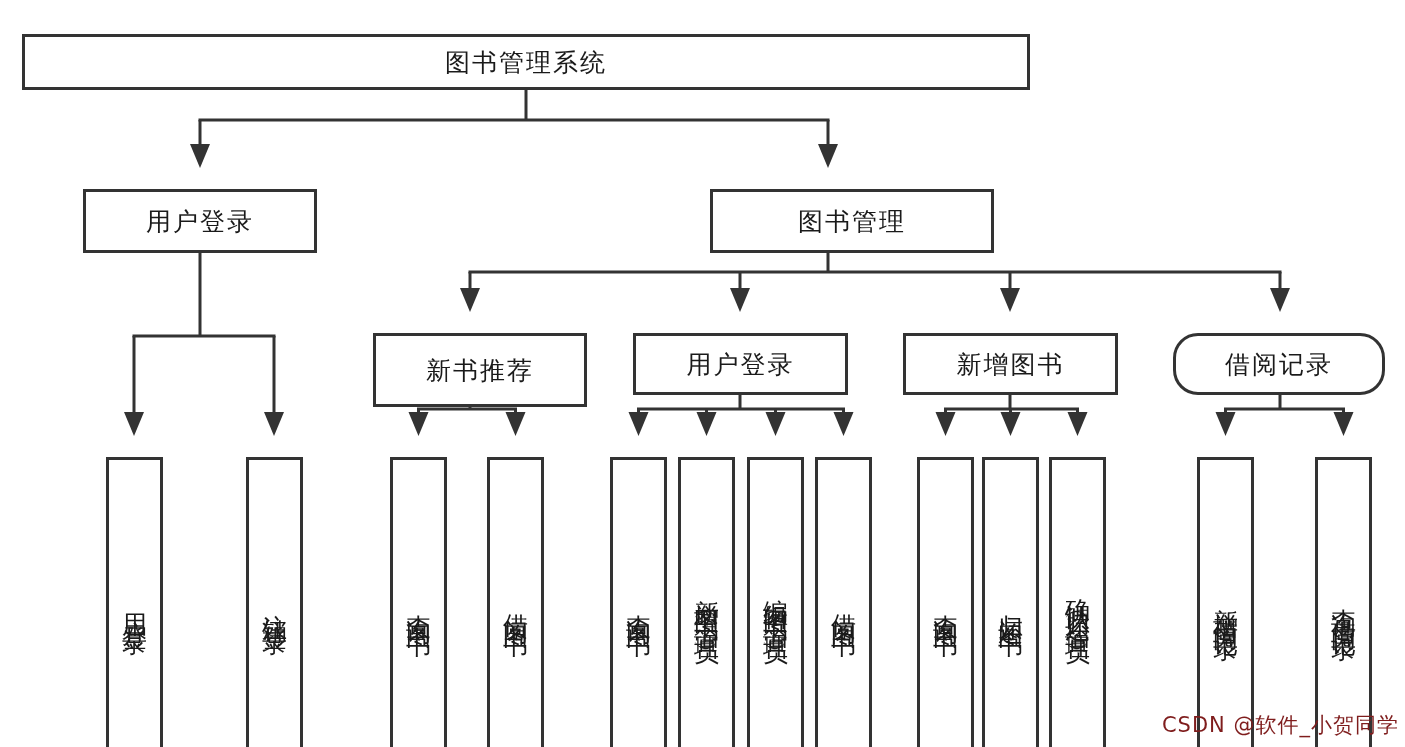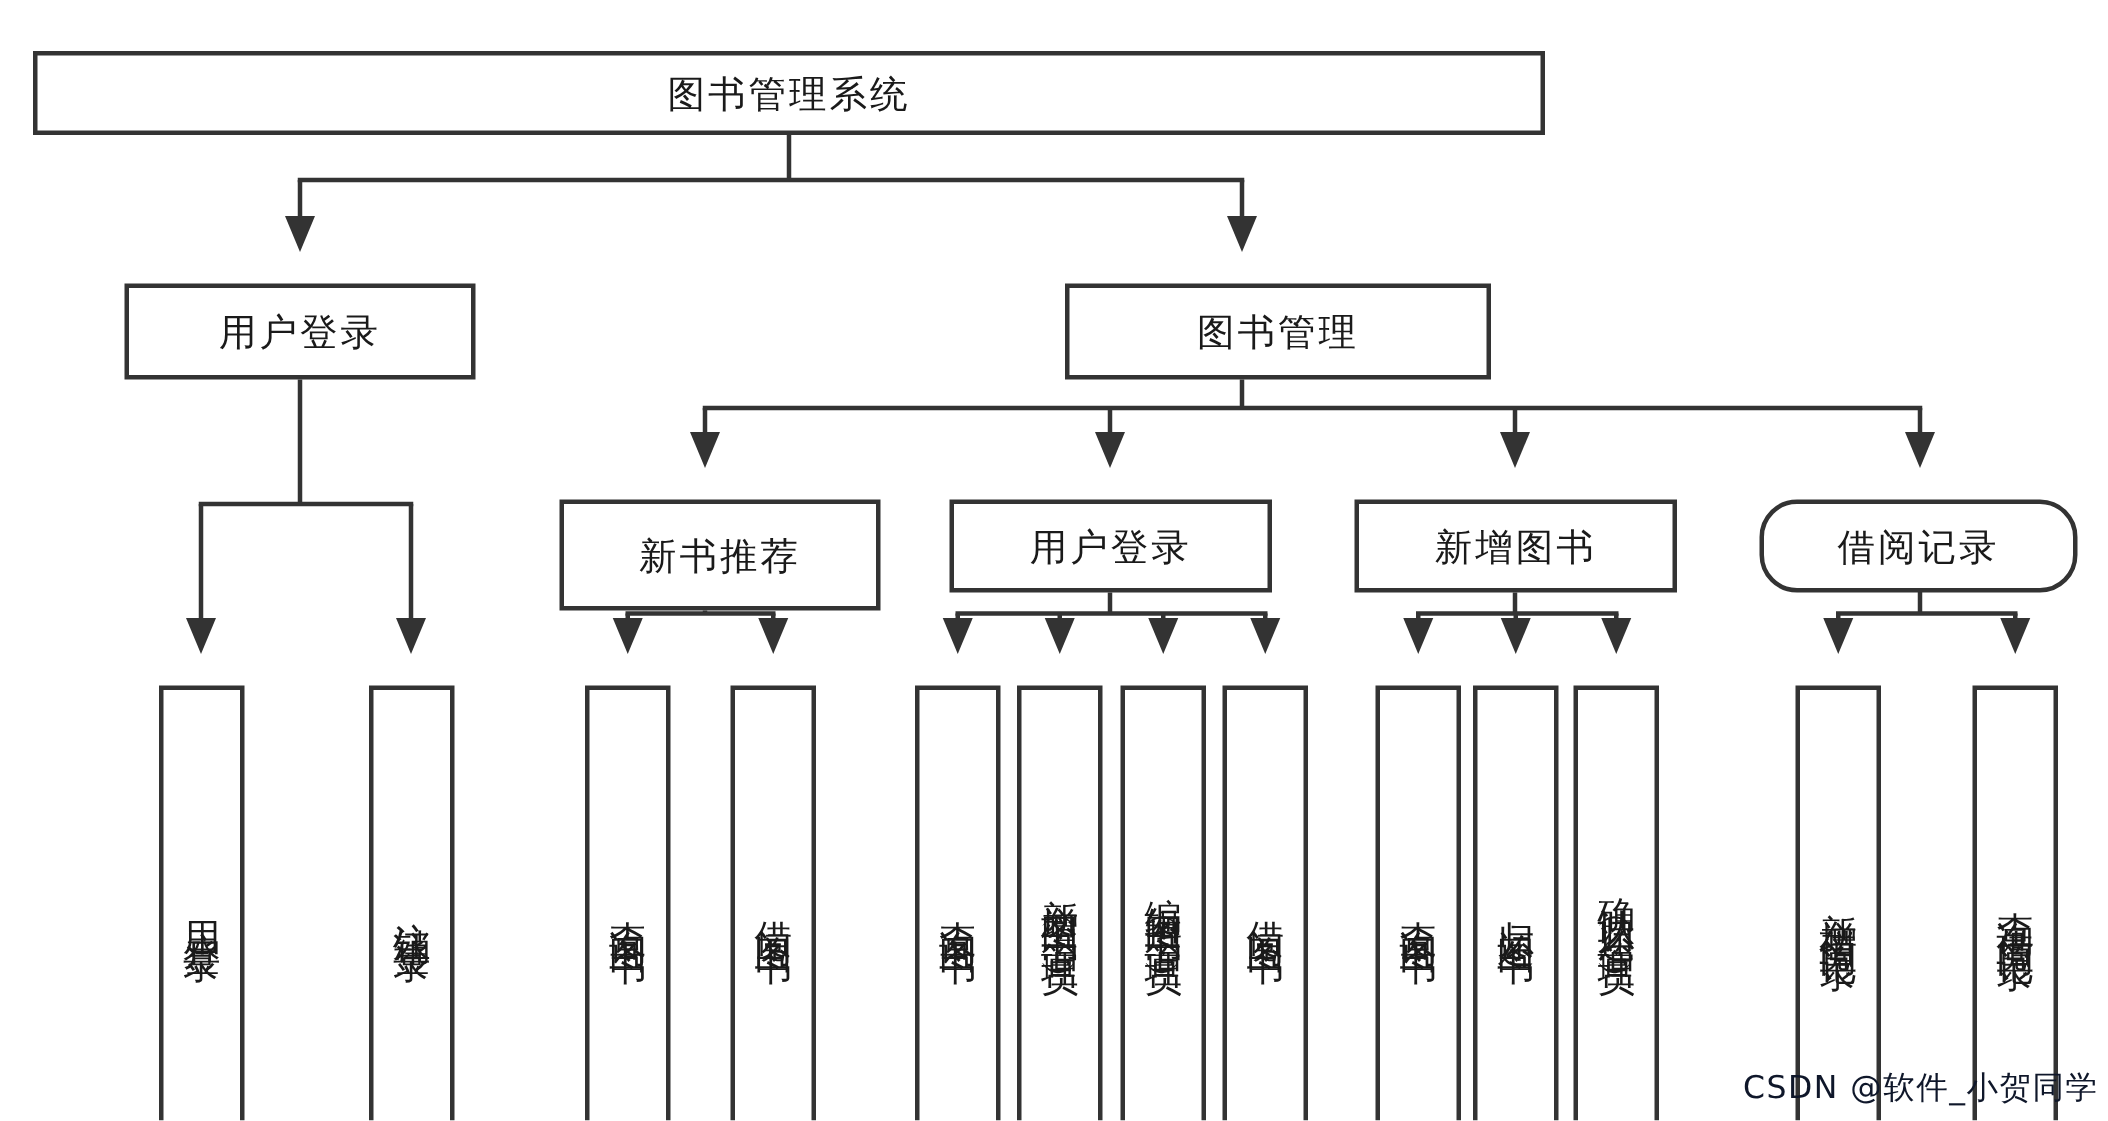--- a/index.html
+++ b/index.html
@@ -26,21 +26,21 @@
   .n-cur-borrow{left:903px;top:313px;width:215px;height:62px;}
   .n-borrow-rec{left:1173px;top:313px;width:212px;height:62px;border-radius:25px;}
   .leaf{top:437px;width:57px;height:298px;}
   .l1{left:106px;}  .l2{left:246px;}
   .l3{left:390px;}  .l4{left:487px;}
   .l5{left:610px;}  .l6{left:678px;}  .l7{left:747px;}  .l8{left:815px;}
   .l9{left:917px;}  .l10{left:982px;} .l11{left:1049px;}
   .l12{left:1197px;}.l13{left:1315px;}
   .watermark{
     position:absolute;right:6px;bottom:8px;z-index:5;
-    color:#0f172a;font-size:21px;letter-spacing:1px;white-space:nowrap;
+    color:#7f1d1d;font-size:21px;letter-spacing:1px;white-space:nowrap;
   }
 </style>
 </head>
 <body>
 
 <div class="stage">
 
   <svg class="wires" viewBox="0 0 1405 747" fill="none" stroke="#333333" stroke-width="3">
 
     <line x1="526" y1="70" x2="526" y2="120"></line>

